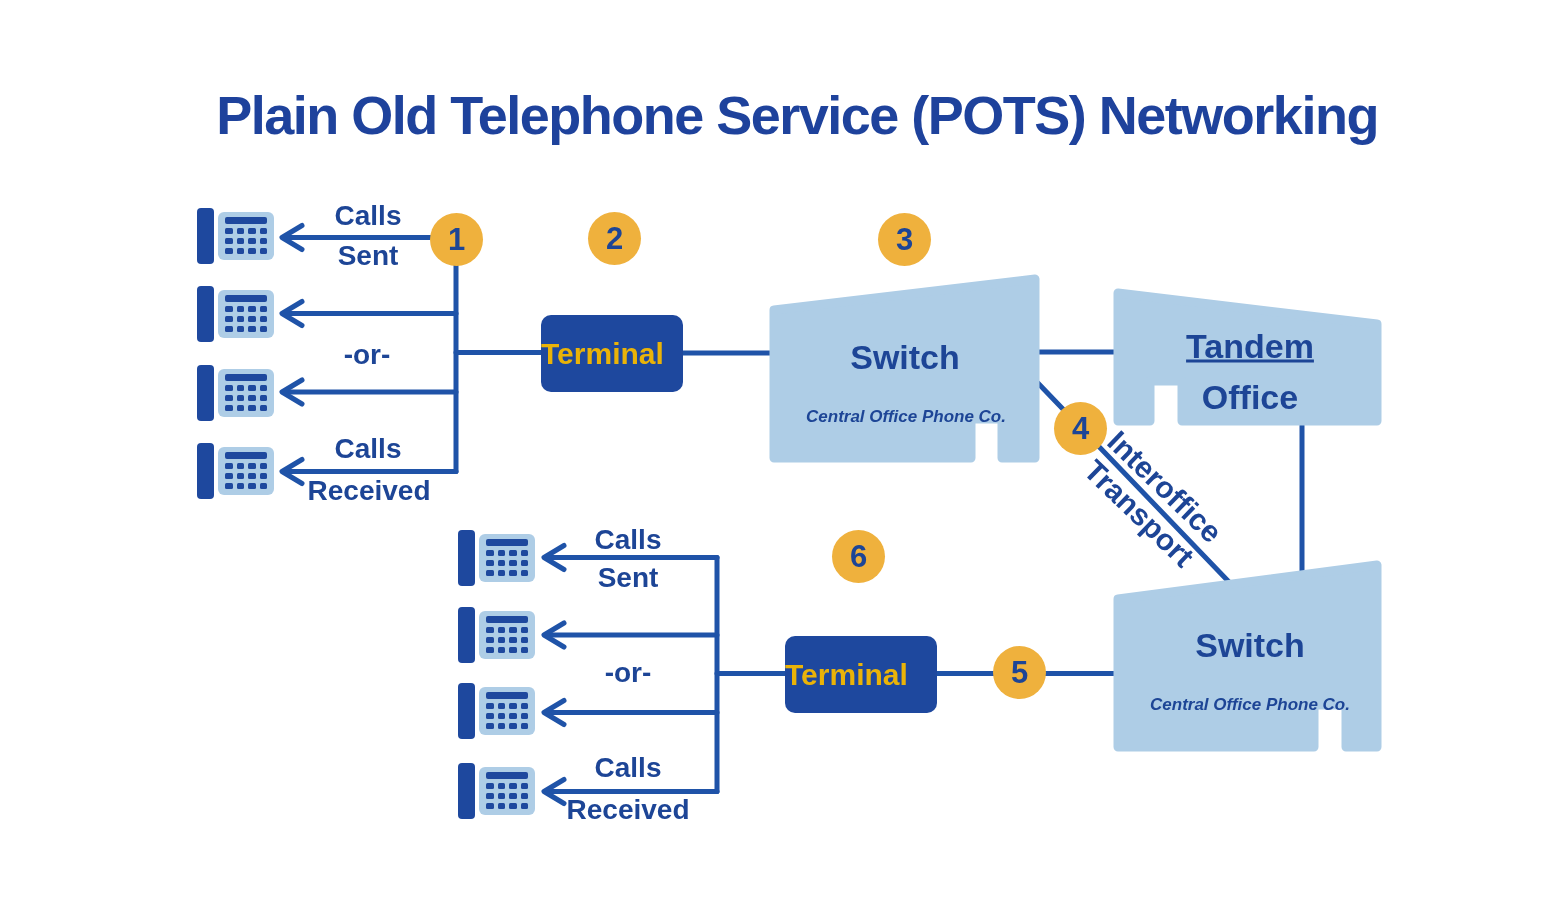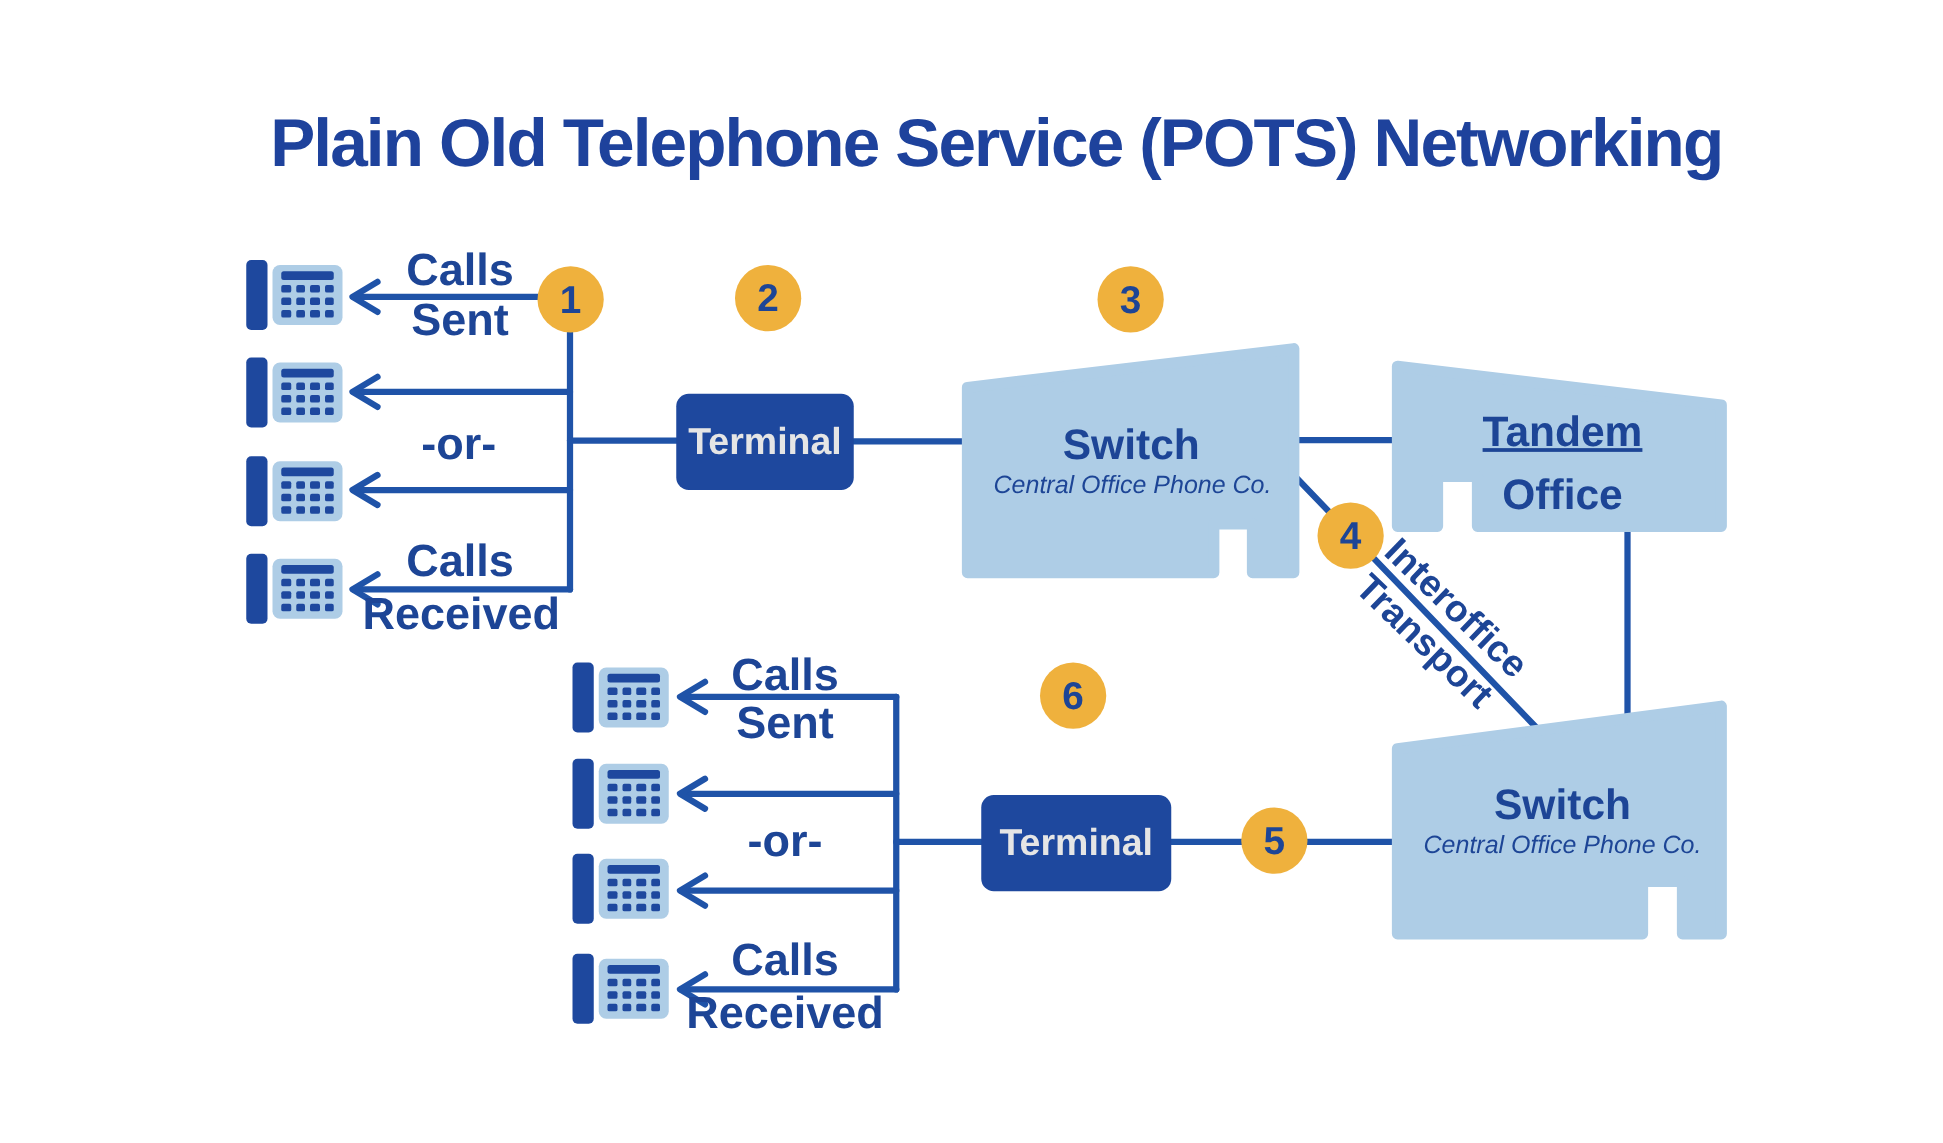--- a/index.html
+++ b/index.html
@@ -14,40 +14,40 @@
     position:relative;width:1554px;height:914px;background:#fff;overflow:hidden;
     font-family:"Liberation Sans", sans-serif;color:var(--text);
   }
   svg.gfx{position:absolute;left:0;top:0;}
   .title{
     position:absolute;left:40px;top:84px;width:1514px;text-align:center;
     font-size:54px;font-weight:700;letter-spacing:-1.5px;color:#1e429c;line-height:62px;
   }
   .lbl{
     position:absolute;transform:translate(-50%,-50%);
-    font-size:36px;font-weight:700;white-space:nowrap;color:var(--text);
+    font-size:28px;font-weight:700;white-space:nowrap;color:var(--text);
   }
   .phone{position:absolute;width:77px;height:56px;}
   .handset{position:absolute;left:0;top:0;width:17px;height:56px;background:var(--db);border-radius:4px;}
   .pbody{position:absolute;left:21px;top:4px;width:56px;height:48px;background:var(--lb);border-radius:6px;box-sizing:border-box;padding:5px 7px 6px;}
   .pbar{height:7px;background:var(--db);border-radius:2px;margin-bottom:4px;}
   .pkeys{display:grid;grid-template-columns:repeat(4,1fr);grid-template-rows:repeat(3,1fr);gap:4px;height:26px;}
   .pkeys i{background:var(--db);border-radius:1.5px;}
   .tbox{
     position:absolute;background:var(--db);border-radius:10px;
-    display:flex;align-items:center;justify-content:center;
-    color:#e5e5e5;font-size:30px;font-weight:700;
+    display:flex;align-items:center;justify-content:flex-start;
+    color:#eab308;font-size:30px;font-weight:700;
   }
   .badge{
     position:absolute;width:53px;height:53px;border-radius:50%;background:var(--badge);
     display:flex;align-items:center;justify-content:center;
     font-size:31px;font-weight:700;color:var(--text);
   }
   .node-title{position:absolute;transform:translate(-50%,-50%);font-size:34px;font-weight:700;white-space:nowrap;}
-  .node-sub{position:absolute;transform:translate(-50%,-50%);font-size:20px;font-weight:400;font-style:italic;white-space:nowrap;}
+  .node-sub{position:absolute;transform:translate(-50%,-50%);font-size:17px;font-weight:700;font-style:italic;white-space:nowrap;margin-top:28px;}
   .interoffice{
     position:absolute;left:1152px;top:500px;transform:translate(-50%,-50%) rotate(44deg);
     text-align:center;font-size:30px;font-weight:700;line-height:37px;white-space:nowrap;
   }
 </style>
 </head>
 <body>
 
 <div class="stage">
 

